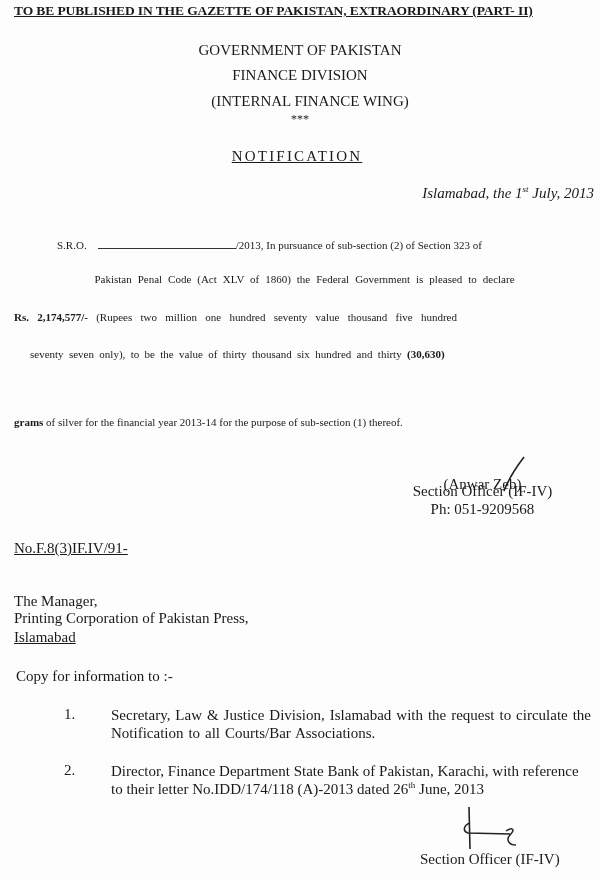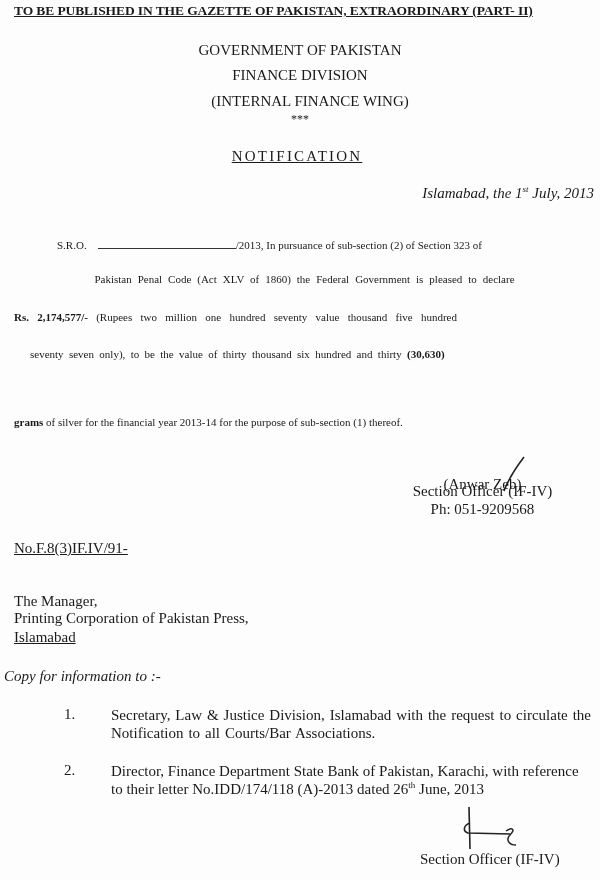--- a/index.html
+++ b/index.html
@@ -25,21 +25,21 @@
   .sig1 { left:498px; top:455px; }
   .signer { left:380px; width:205px; text-align:center; font-size:15px; }
   .s-name { top:476px; }
   .s-title { top:483px; }
   .s-phone { top:501px; }
   .ref { left:14px; top:540px; font-size:15px; text-decoration:underline; }
   .addr { left:14px; font-size:15px; }
   .a1 { top:593px; }
   .a2 { top:610px; }
   .a3 { top:629px; text-decoration:underline; }
-  .copy { left:4px; top:668px; font-size:15px;font-style:italic; }
+  .copy { left:16px; top:668px; font-size:15px; }
   .item-num { left:64px; font-size:15px; }
   .item-text { left:111px; width:484px; font-size:15px; white-space:normal; line-height:18px; }
   .n1 { top:706px; } .t1 { top:706px; }
   .n2 { top:762px; } .t2 { top:762px; }
   .sig2 { left:460px; top:805px; }
   .final-title { left:420px; top:851px; font-size:15px; }
 </style>
 </head>
 <body>
 

